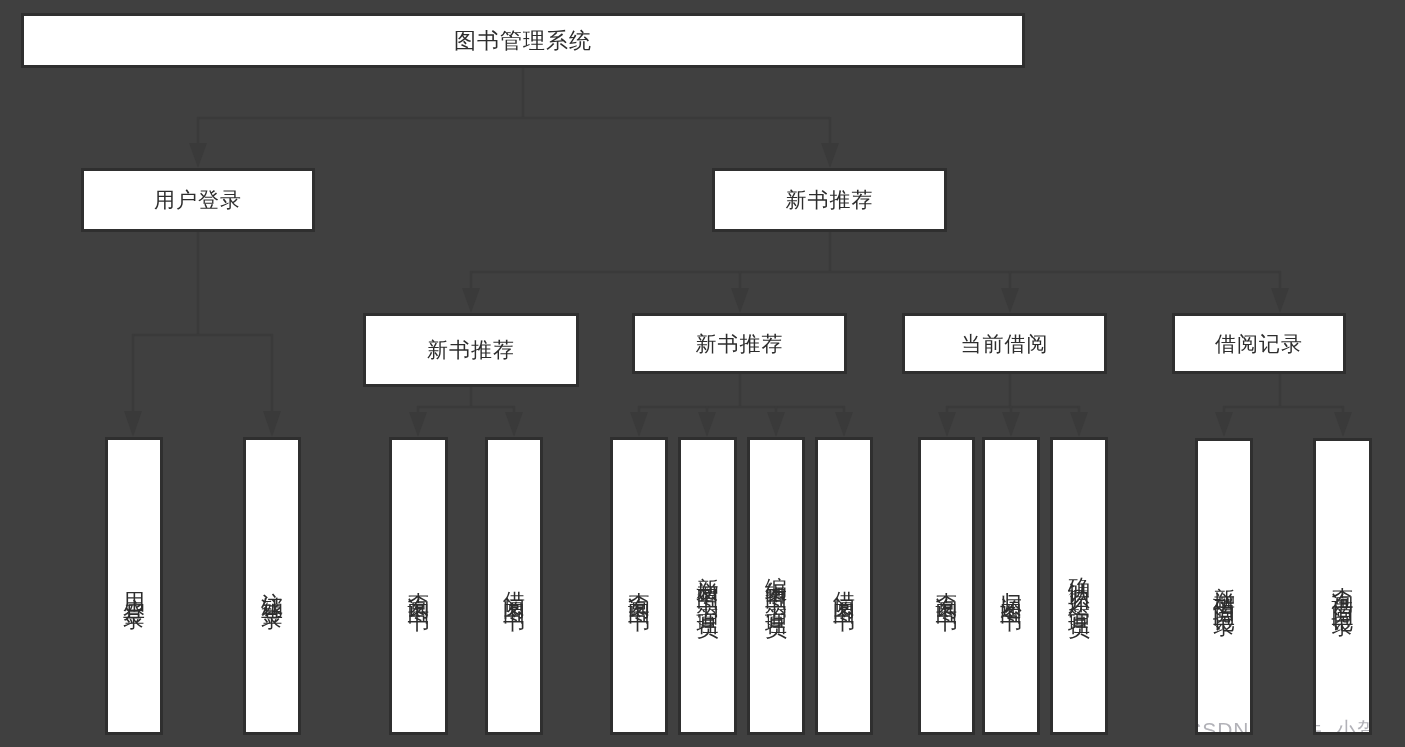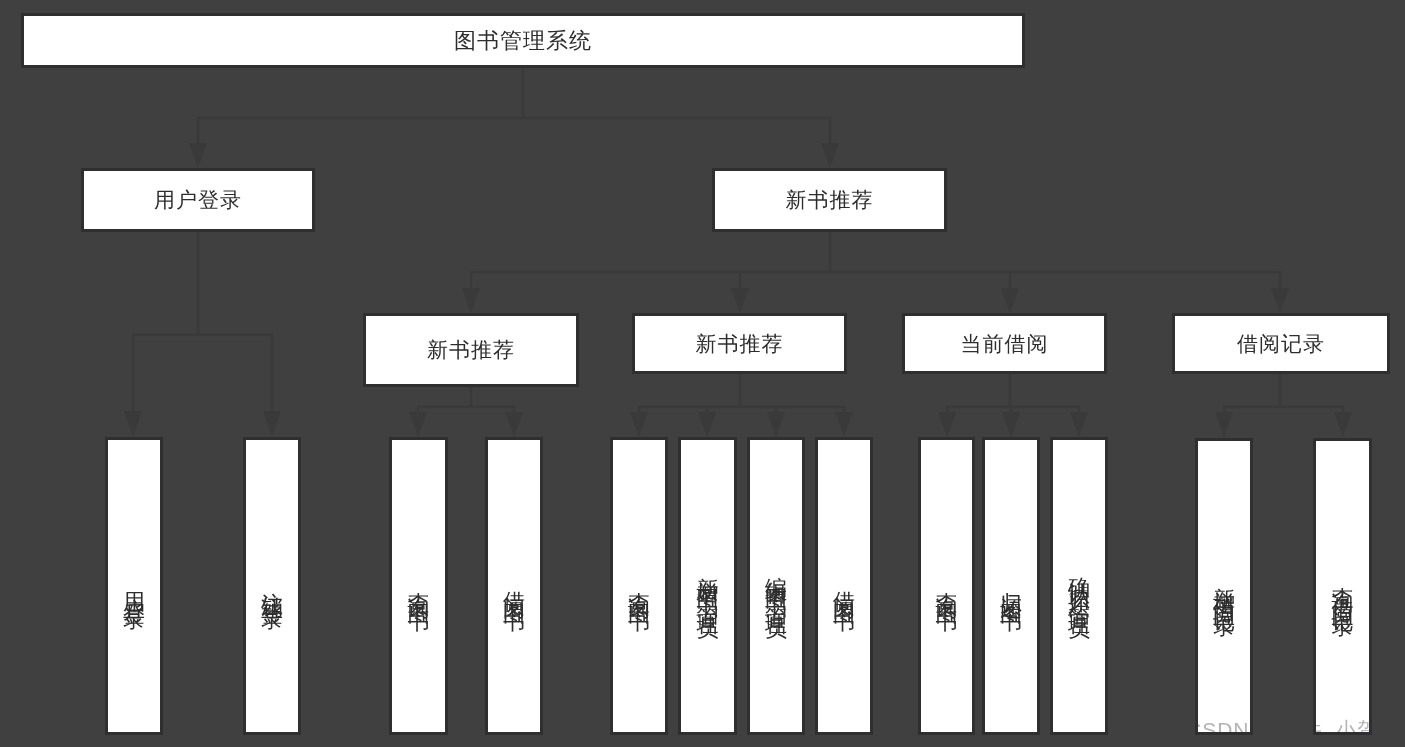--- a/index.html
+++ b/index.html
@@ -137,21 +137,21 @@
 
   <div class="node h" style="left:363px;top:313px;width:216px;height:74px;">
     <span>新书推荐</span>
   </div>
   <div class="node h" style="left:632px;top:313px;width:215px;height:61px;">
     <span>新书推荐</span>
   </div>
   <div class="node h" style="left:902px;top:313px;width:205px;height:61px;">
     <span>当前借阅</span>
   </div>
-  <div class="node h" style="left:1172px;top:313px;width:218px;height:61px;">
+  <div class="node h" style="left:1172px;top:313px;width:174px;height:61px;">
     <span>借阅记录</span>
   </div>
 
   <div class="node v" style="left:105px;top:437px;width:58px;height:298px;">
     <span>用户登录</span>
   </div>
   <div class="node v" style="left:243px;top:437px;width:58px;height:298px;">
     <span>注销登录</span>
   </div>
 

